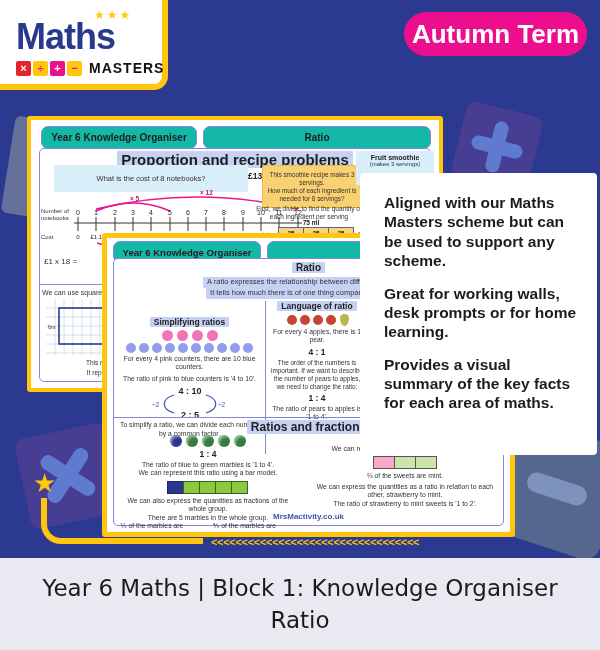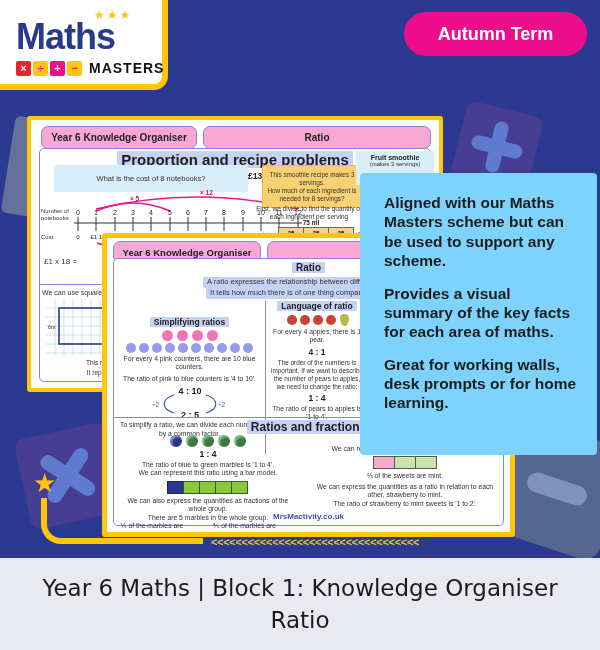--- a/index.html
+++ b/index.html
@@ -34,28 +34,28 @@
   #logo .oprow{position:absolute;left:16px;top:60px;display:flex;align-items:center;gap:2px}
   .op{width:15px;height:15px;border-radius:2px;display:flex;align-items:center;justify-content:center;
     font-size:11px;font-weight:bold;line-height:1}
   .op.red{background:#E4252C;color:#fff}
   .op.yel{background:#FFC60B;color:#EC0E8C}
   .op.pnk{background:#EC0E8C;color:#fff}
   #logo .masters{margin-left:5px;font-size:14px;font-weight:bold;color:#111;letter-spacing:1px}
 
   
   .pill{position:absolute;display:flex;align-items:center;justify-content:center;
-    font-weight:bold;font-size:18px;z-index:7}
+    font-weight:bold;font-size:26px;z-index:7}
   #pill-term{left:404px;top:12px;width:183px;height:44px;border-radius:22px;background:#EC0E8C;color:#fff}
   #pill-year{left:461px;top:66px;width:126px;height:44px;border-radius:22px;background:#FFC60B;color:#283A8C}
 
   
   .sheet{position:absolute;background:#FFC60B;padding:4px;border-radius:3px}
   .sheet-inner{position:relative;width:100%;height:100%;background:#fff;overflow:hidden}
-  .hdr-box{position:absolute;background:#f9a8d4;border:1.5px solid #8289DD;border-radius:7px;
+  .hdr-box{position:absolute;background:#14b8a6;border:1.5px solid #8289DD;border-radius:7px;
     display:flex;align-items:center;justify-content:center;font-weight:bold;color:#1e1e1e}
   .content-box{position:absolute;background:#fff;border:1.5px solid #8289DD;border-radius:5px}
   .hl{background:#C6D2F3;display:inline-block;padding:0 4px;border-radius:1px}
   .sec-title{position:absolute;left:0;right:0;text-align:center;font-weight:bold;color:#1e1e1e}
   .tiny{font-size:6.8px;line-height:1.25;color:#333}
   .ctr{text-align:center}
 
   
   #back-sheet{left:27px;top:116px;width:416px;height:276px;z-index:2}
   .bs-h1{left:10px;top:6px;width:156px;height:23px;font-size:10px}
@@ -115,21 +115,21 @@
   .bcell{height:13px;border:1px solid #2F661E;margin-left:-1px}
   .bcell.navy{width:17px;background:#2A3590;border-color:#1c2565}
   .bcell.green{width:17px;background:#8DC63F}
   .bcell.spink{width:22px;background:#F8A8CA;border-color:#555}
   .bcell.sgreen{width:22px;background:#CBE4AA;border-color:#555}
   .fracline{display:flex;justify-content:center;gap:14px}
   .fs-footer{position:absolute;left:0;right:0;bottom:4px;text-align:center;
     font-size:8px;font-weight:bold;color:#3C56A8}
 
   
-  #note{left:360px;top:173px;width:237px;height:282px;background:#7dd3fc;border-radius:4px;z-index:6;
+  #note{left:360px;top:173px;width:237px;height:282px;background:#ffffff;border-radius:4px;z-index:6;
     padding:20px 14px 0 24px;color:#1c1c1c}
   #note p{font-size:15.5px;font-weight:bold;line-height:1.25;margin-bottom:13px}
 
   
   #band{left:0;top:558px;width:600px;height:92px;background:#E9EAF1;z-index:5;
     text-align:center;padding-top:14px}
   #band div{font-family:"DejaVu Sans","Liberation Sans",sans-serif;font-size:23px;
     color:#1b1b1b;line-height:1.4;font-weight:500}
 
   svg text{font-family:"Liberation Sans","DejaVu Sans",sans-serif}
@@ -341,22 +341,22 @@
           </div>
         </div>
 
         <div class="fs-footer">MrsMactivity.co.uk</div>
       </div>
     </div>
   </div>
 
   <div class="abs" id="note">
     <p>Aligned with our Maths Masters scheme but can be used to support any scheme.</p>
+    <p>Great for working walls, desk prompts or for home learning.</p>
     <p>Provides a visual summary of the key facts for each area of maths.</p>
-    <p>Great for working walls, desk prompts or for home learning.</p>
   </div>
 
   <div class="abs" id="logo">
     <div class="stars">★★★</div>
     <div class="word">Maths</div>
     <div class="oprow">
       <span class="op red">×</span>
       <span class="op yel">÷</span>
       <span class="op pnk">+</span>
       <span class="op yel">−</span>

